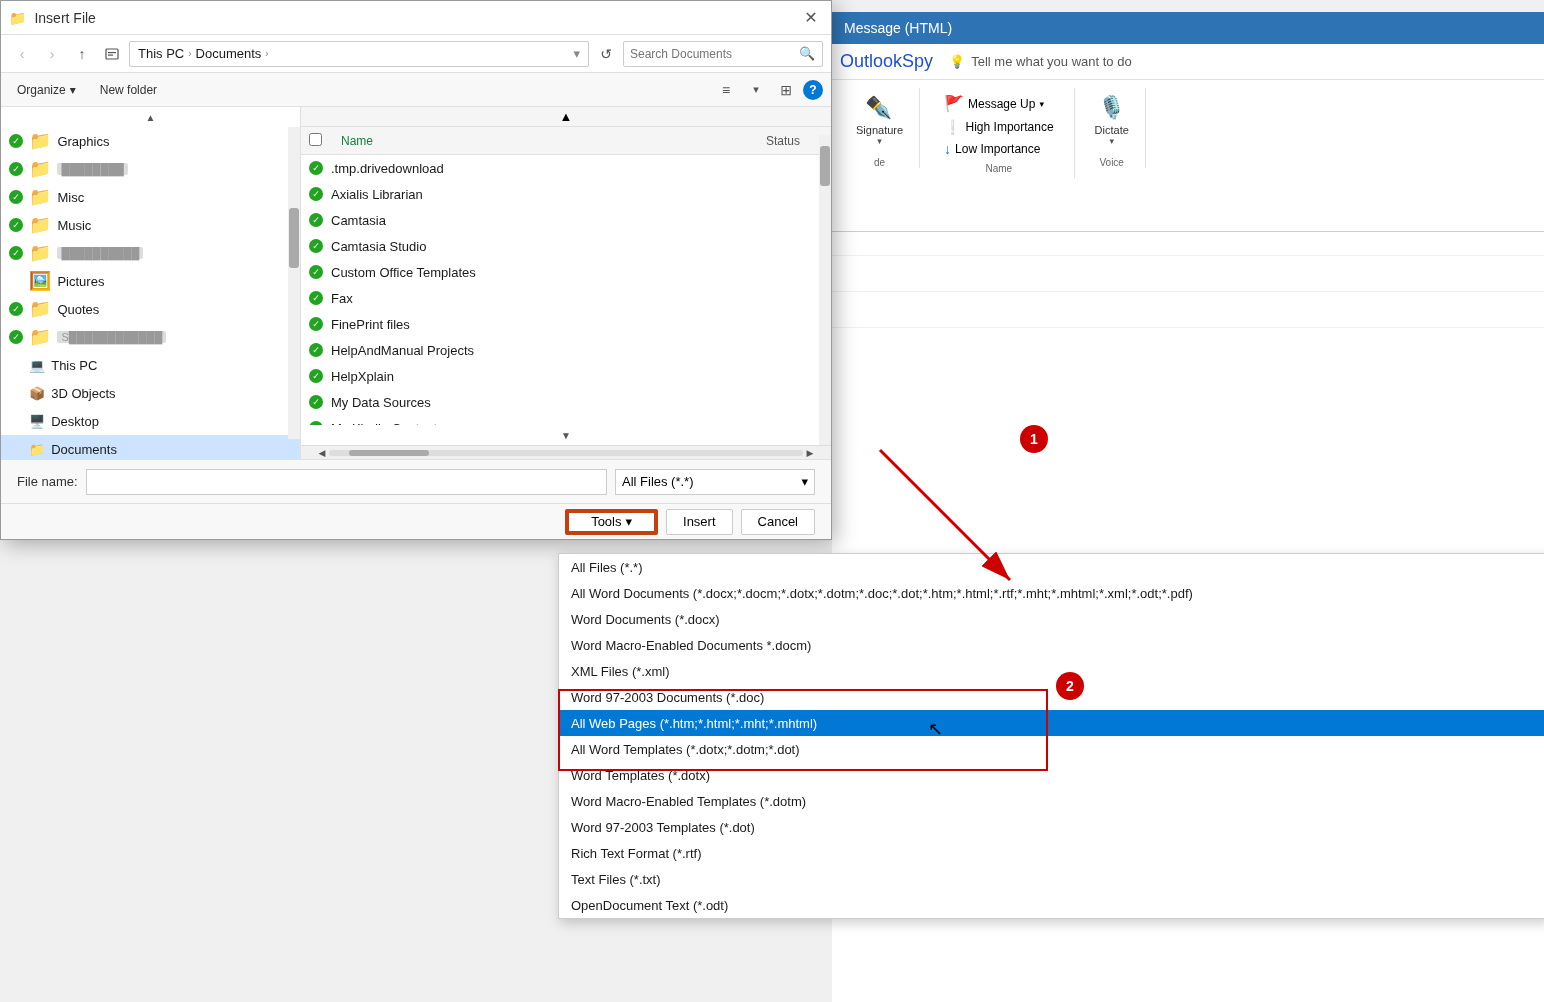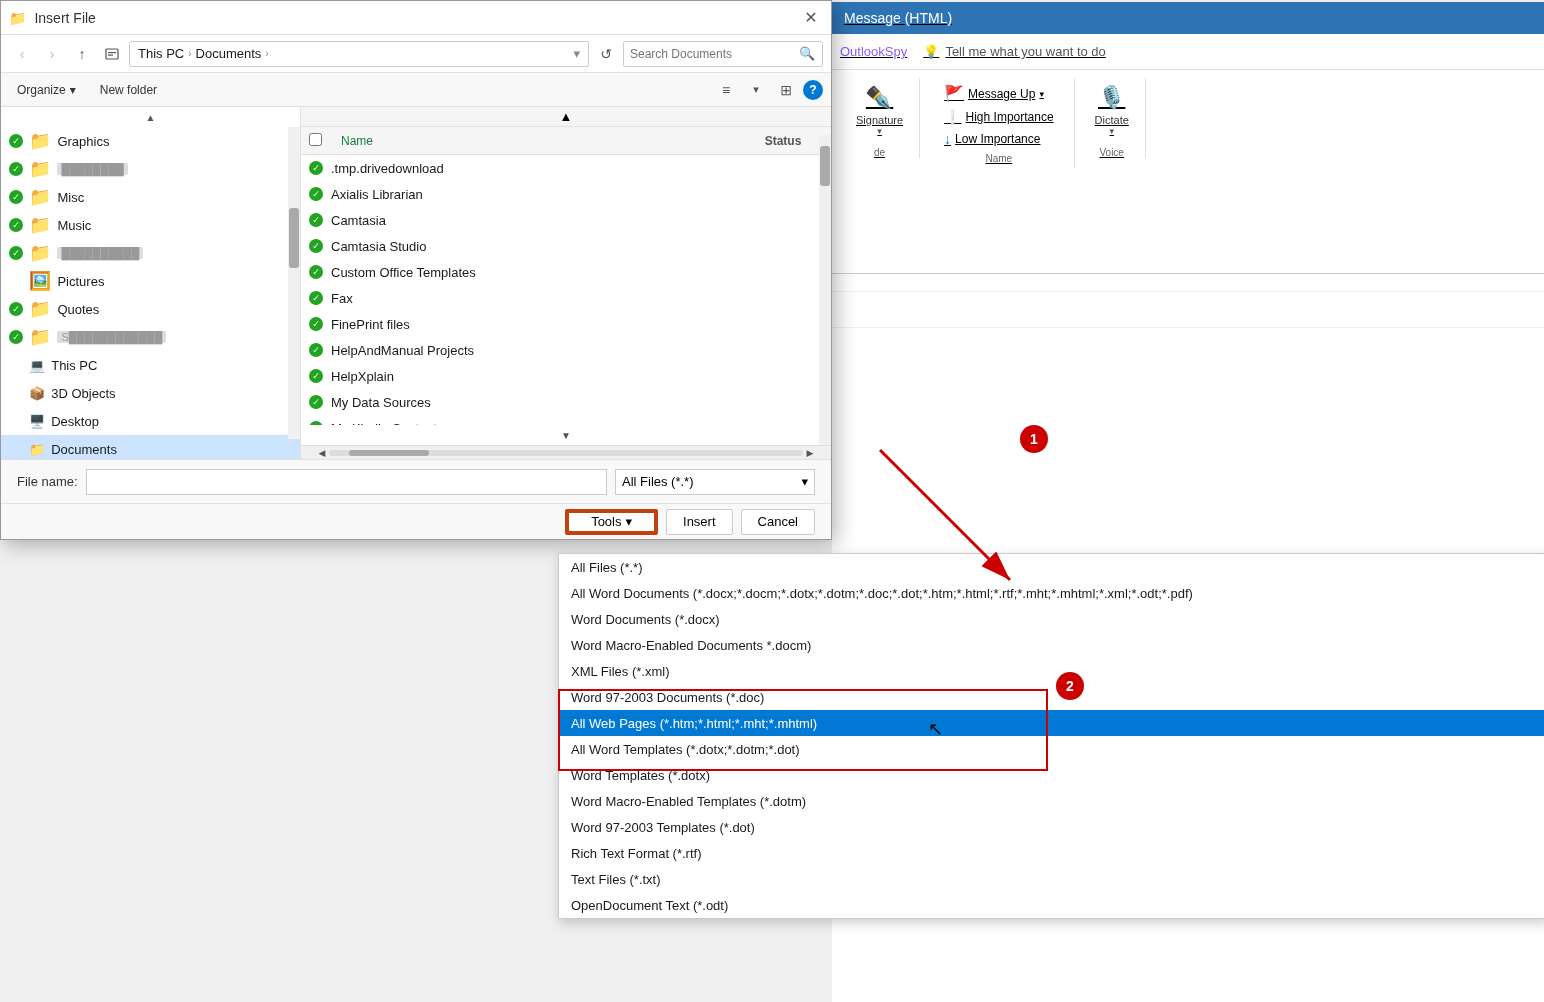--- a/index.html
+++ b/index.html
@@ -1,48 +1,47 @@
 <!DOCTYPE html>
 <html><head>
   <meta charset="utf-8">
   <style>
     * { margin: 0; padding: 0; box-sizing: border-box; }
     body { font-family: 'Segoe UI', Tahoma, Geneva, Verdana, sans-serif; font-size: 13px; background: #f0f0f0; width: 1544px; height: 1002px; overflow: hidden; position: relative; }
 
     
     .outlook-ribbon {
       position: absolute;
-      top: 2px; left: 832px; right: 0;
-      height: 272px;
+      top: 12px; left: 832px; right: 0;
+      height: 220px;
       background: #fff;
       border-bottom: 1px solid #ccc;
       z-index: 1;
-      text-decoration: underline;
     }
     .outlook-title-bar {
       background: #2e74b5;
       height: 32px;
       display: flex;
       align-items: center;
       padding: 0 12px;
       color: white;
       font-size: 14px;
     }
     .outlook-ribbon-bar {
       background: #fff;
       padding: 4px 8px;
       display: flex;
       align-items: center;
       gap: 16px;
       border-bottom: 1px solid #e0e0e0;
       height: 36px;
     }
     .outlook-spy-btn {
-      font-size: 13px;
-      color: #8b5cf6;
+      font-size: 18px;
+      color: #1d4ed8;
       font-weight: 500;
       cursor: pointer;
     }
     .tell-me-area {
       display: flex;
       align-items: center;
       gap: 6px;
       color: #555;
       font-size: 13px;
     }
@@ -342,21 +341,21 @@
       height: 28px;
       display: flex;
       align-items: center;
       padding: 0 8px;
       border-bottom: 1px solid #e0e0e0;
       background: #f5f5f5;
       gap: 8px;
     }
     .col-check { width: 24px; }
     .col-name { flex: 1; font-size: 12px; color: #15803d; font-weight: 500; cursor: pointer; }
-    .col-status { width: 80px; font-size: 12px; color: #555; font-weight: 700; text-align: center; }
+    .col-status { width: 80px; font-size: 12px; color: #555; font-weight: 400; text-align: center; }
     .file-list { flex: 1; overflow-y: auto; }
     .file-item {
       height: 26px;
       display: flex;
       align-items: center;
       padding: 0 8px;
       gap: 8px;
       cursor: pointer;
       font-size: 13px;
       color: #1a1a1a;

